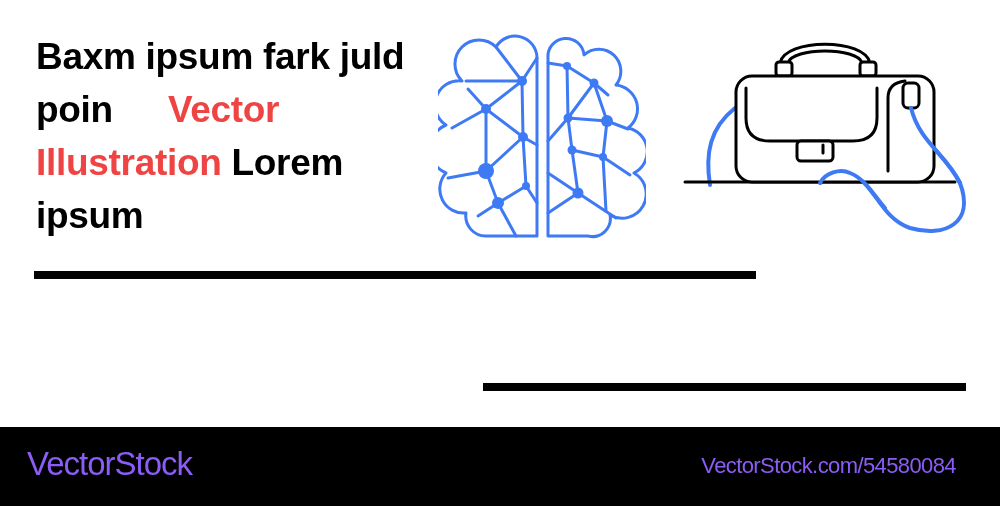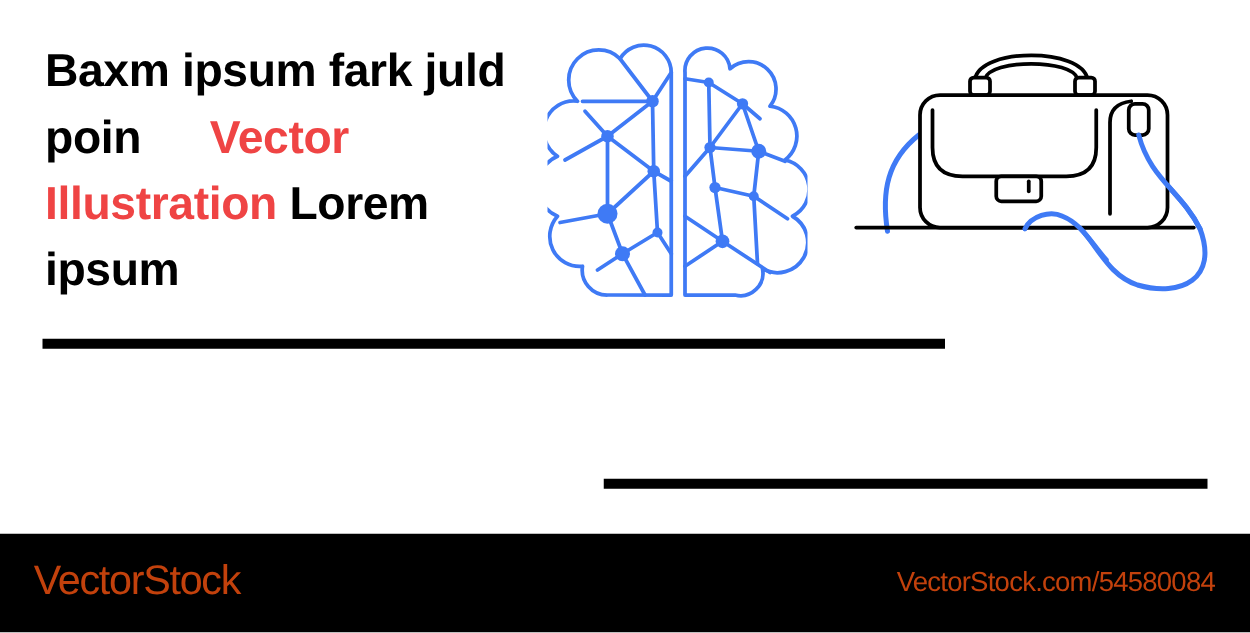--- a/index.html
+++ b/index.html
@@ -14,28 +14,28 @@
       letter-spacing: -0.3px;
     }
     .headline .accent { color: #ef4444; margin-left: 45px; }
     .brain { position: absolute; left: 438px; top: 33px; width: 208px; height: 208px; }
     .bag { position: absolute; left: 680px; top: 33px; width: 290px; height: 210px; }
     .rule { position: absolute; background: #000; height: 8px; }
     .rule-1 { left: 34px; top: 271px; width: 722px; }
     .rule-2 { left: 483px; top: 383px; width: 483px; }
     .footer {
       position: absolute; left: 0; top: 427px; width: 1000px; height: 79px;
-      background: #000; color: #c2410c;
+      background: #000; color: #8b5cf6;
     }
     .brand {
       position: absolute; left: 27px; top: 18px;
       font-size: 33px; letter-spacing: -1px; font-weight: 400;
     }
     .imgid {
-      position: absolute; right: 28px; top: 26px;
+      position: absolute; right: 44px; top: 26px;
       font-size: 22px; letter-spacing: -0.6px;
     }
   </style>
 </head>
 <body>
 
 <div class="headline">
   <span>Baxm ipsum fark juld poin </span><span class="accent">Vector Illustration</span><span> Lorem ipsum</span>
 </div>
 

